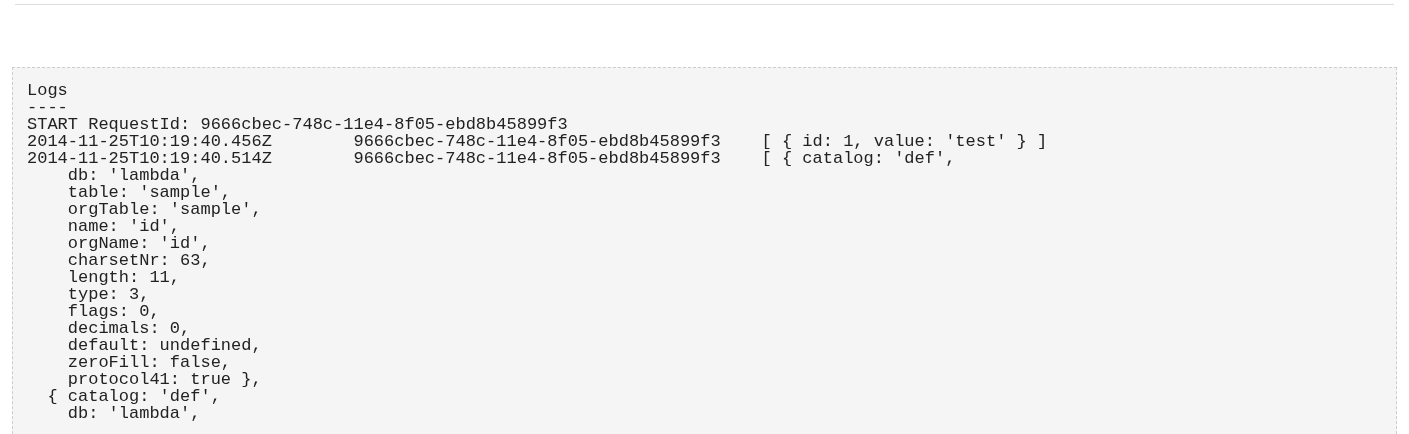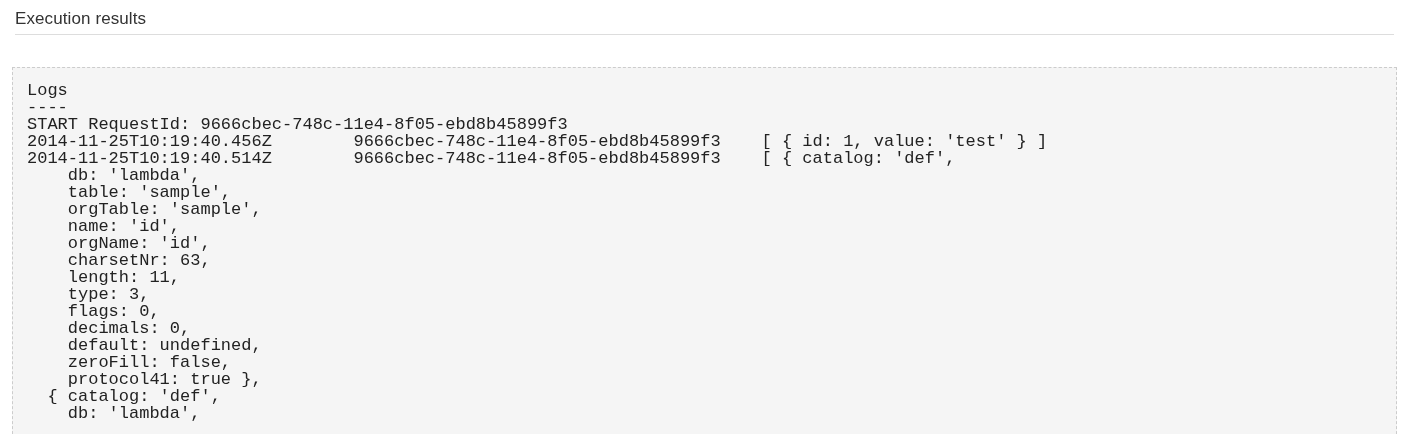--- a/index.html
+++ b/index.html
@@ -73,23 +73,20 @@
     tab-size: 8;
     -moz-tab-size: 8;
     margin: 0;
   }
 </style>
 </head>
 <body>
 
 <div id="page">
 
-  <div class="section-header">
-    <div class="section-title">Execution results</div>
-  </div>
   <div class="title-rule"></div>
 
 
   <div class="log-panel">
     <pre class="log-text">Logs
 ----
 START RequestId: 9666cbec-748c-11e4-8f05-ebd8b45899f3
 2014-11-25T10:19:40.456Z	9666cbec-748c-11e4-8f05-ebd8b45899f3	[ { id: 1, value: 'test' } ]
 2014-11-25T10:19:40.514Z	9666cbec-748c-11e4-8f05-ebd8b45899f3	[ { catalog: 'def',
     db: 'lambda',

